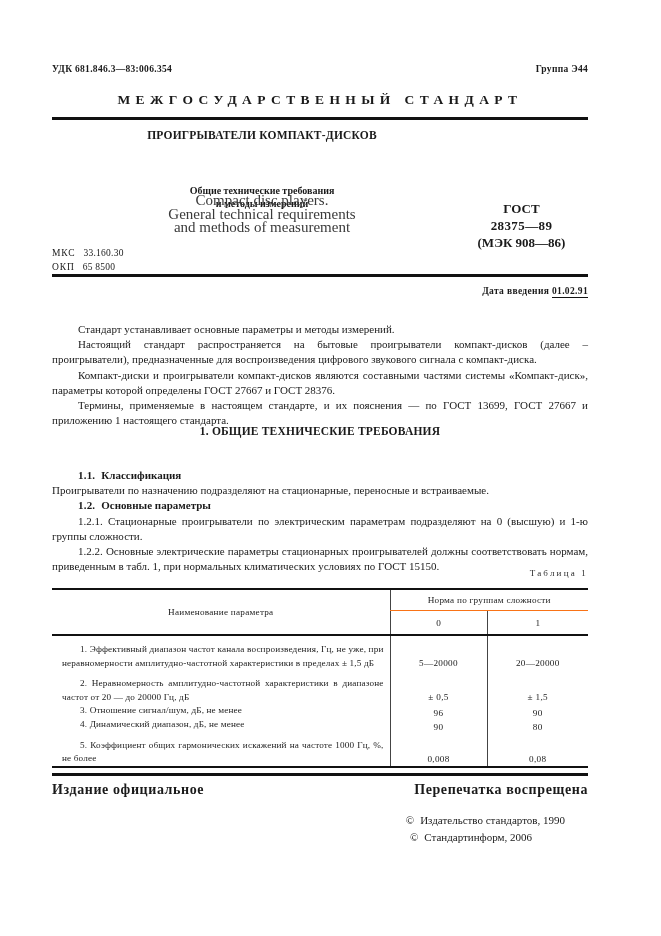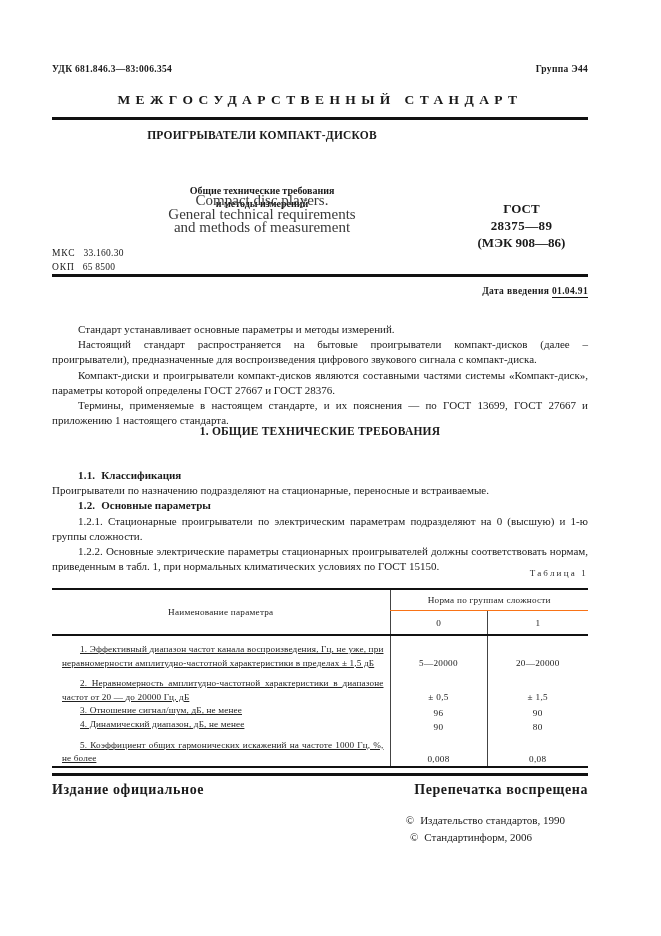--- a/index.html
+++ b/index.html
@@ -219,21 +219,21 @@
   .hdr-grp {
     text-align: center;
     height: 22px;
   }
   .cell-param {
     text-align: justify;
     padding: 0 6px 0 10px !important;
     line-height: 13.6px;
     letter-spacing: 0.15px;
   }
-  .cell-param .row-lead { text-indent: 18px; display: block; text-decoration: underline; }
+  .cell-param .row-lead { text-indent: 18px; display: block; }
   .cell-val {
     text-align: center;
     vertical-align: bottom;
     letter-spacing: 0.3px;
     white-space: nowrap;
   }
   .pad-top { padding-top: 7px !important; }
   .pad-bot { padding-bottom: 2px !important; }
 
   
@@ -307,21 +307,21 @@
     <div class="code-line">
       <span class="lbl">ОКП</span>
       &nbsp;&nbsp;<span>65 8500</span>
     </div>
   </div>
 
   <div class="rule-thick" id="rule-mid"></div>
 
   <div class="date-intro">
     <span>Дата введения</span>
-    <span class="date-val">01.04.91</span>
+    <span class="date-val">01.02.91</span>
   </div>
 
   <div class="body-text">
     <p>Стандарт устанавливает основные параметры и методы измерений.</p>
     <p>Настоящий стандарт распространяется на бытовые проигрыватели компакт-дисков (далее – проигрыватели), предназначенные для воспроизведения цифрового звукового сигнала с компакт-диска.</p>
     <p>Компакт-диски и проигрыватели компакт-дисков являются составными частями системы «Компакт-диск», параметры которой определены ГОСТ 27667 и ГОСТ 28376.</p>
     <p>Термины, применяемые в настоящем стандарте, и их пояснения — по ГОСТ 13699, ГОСТ 27667 и приложению 1 настоящего стандарта.</p>
   </div>
 
   <div class="section-heading">1.  ОБЩИЕ ТЕХНИЧЕСКИЕ ТРЕБОВАНИЯ</div>

